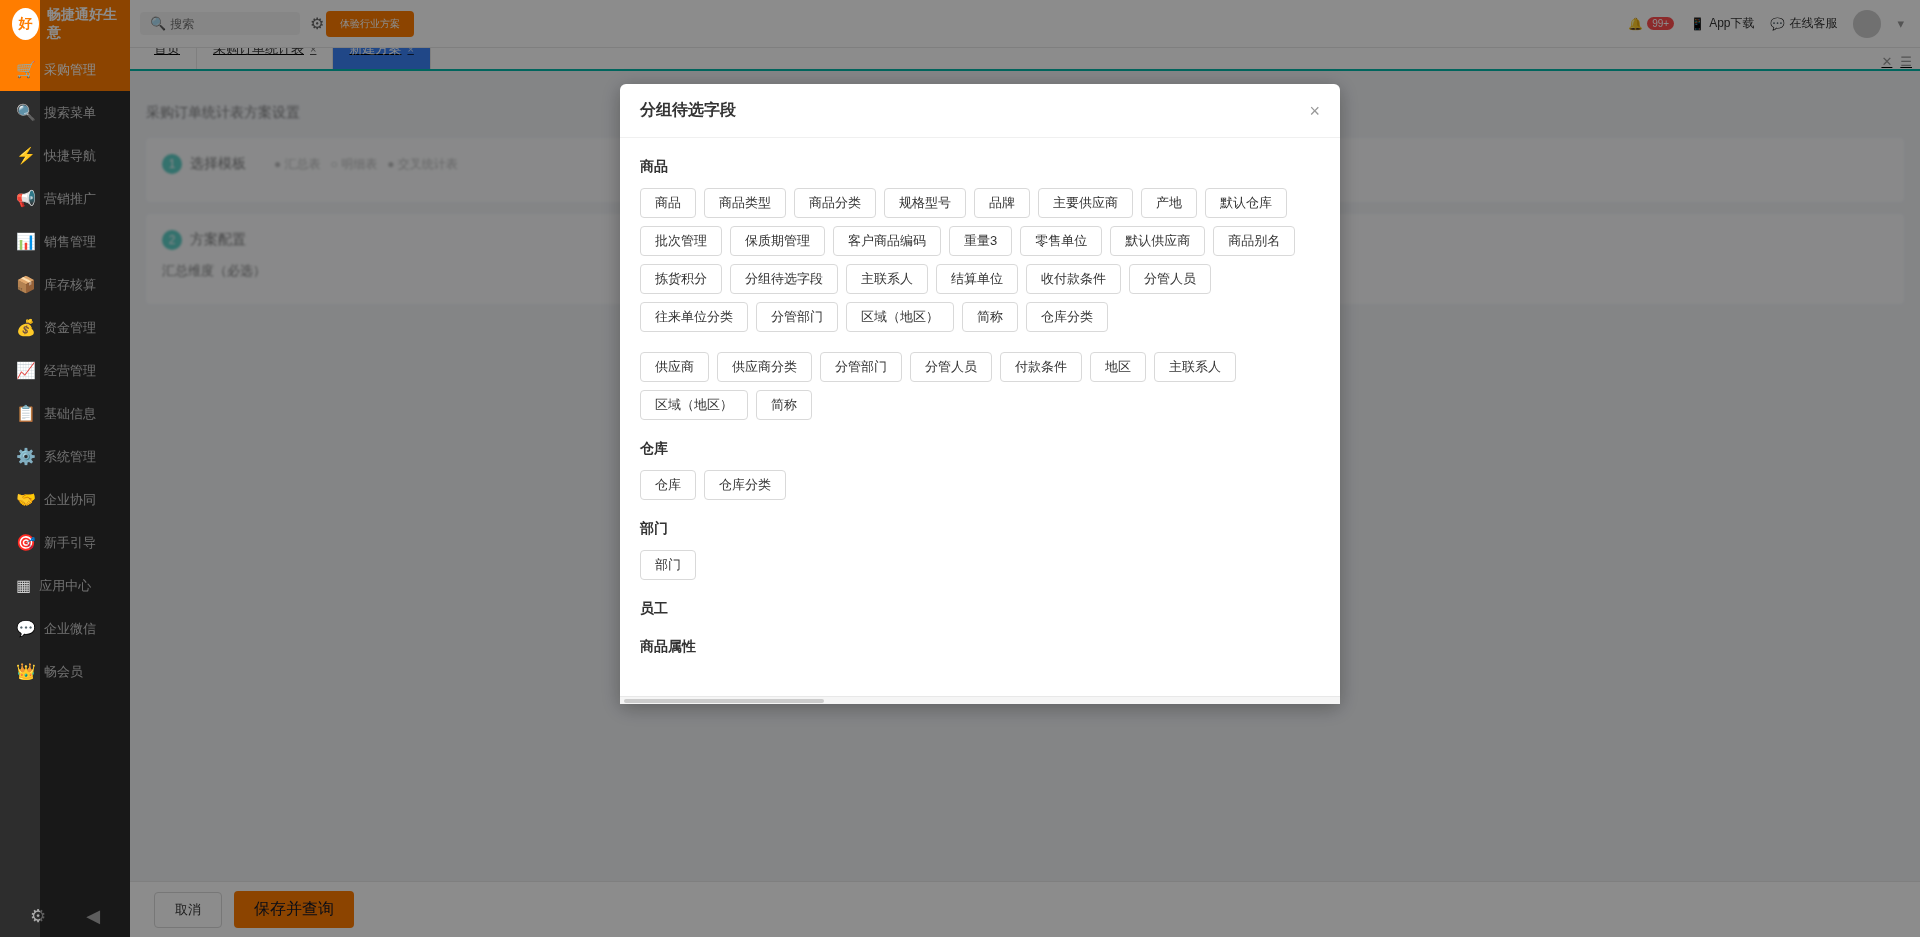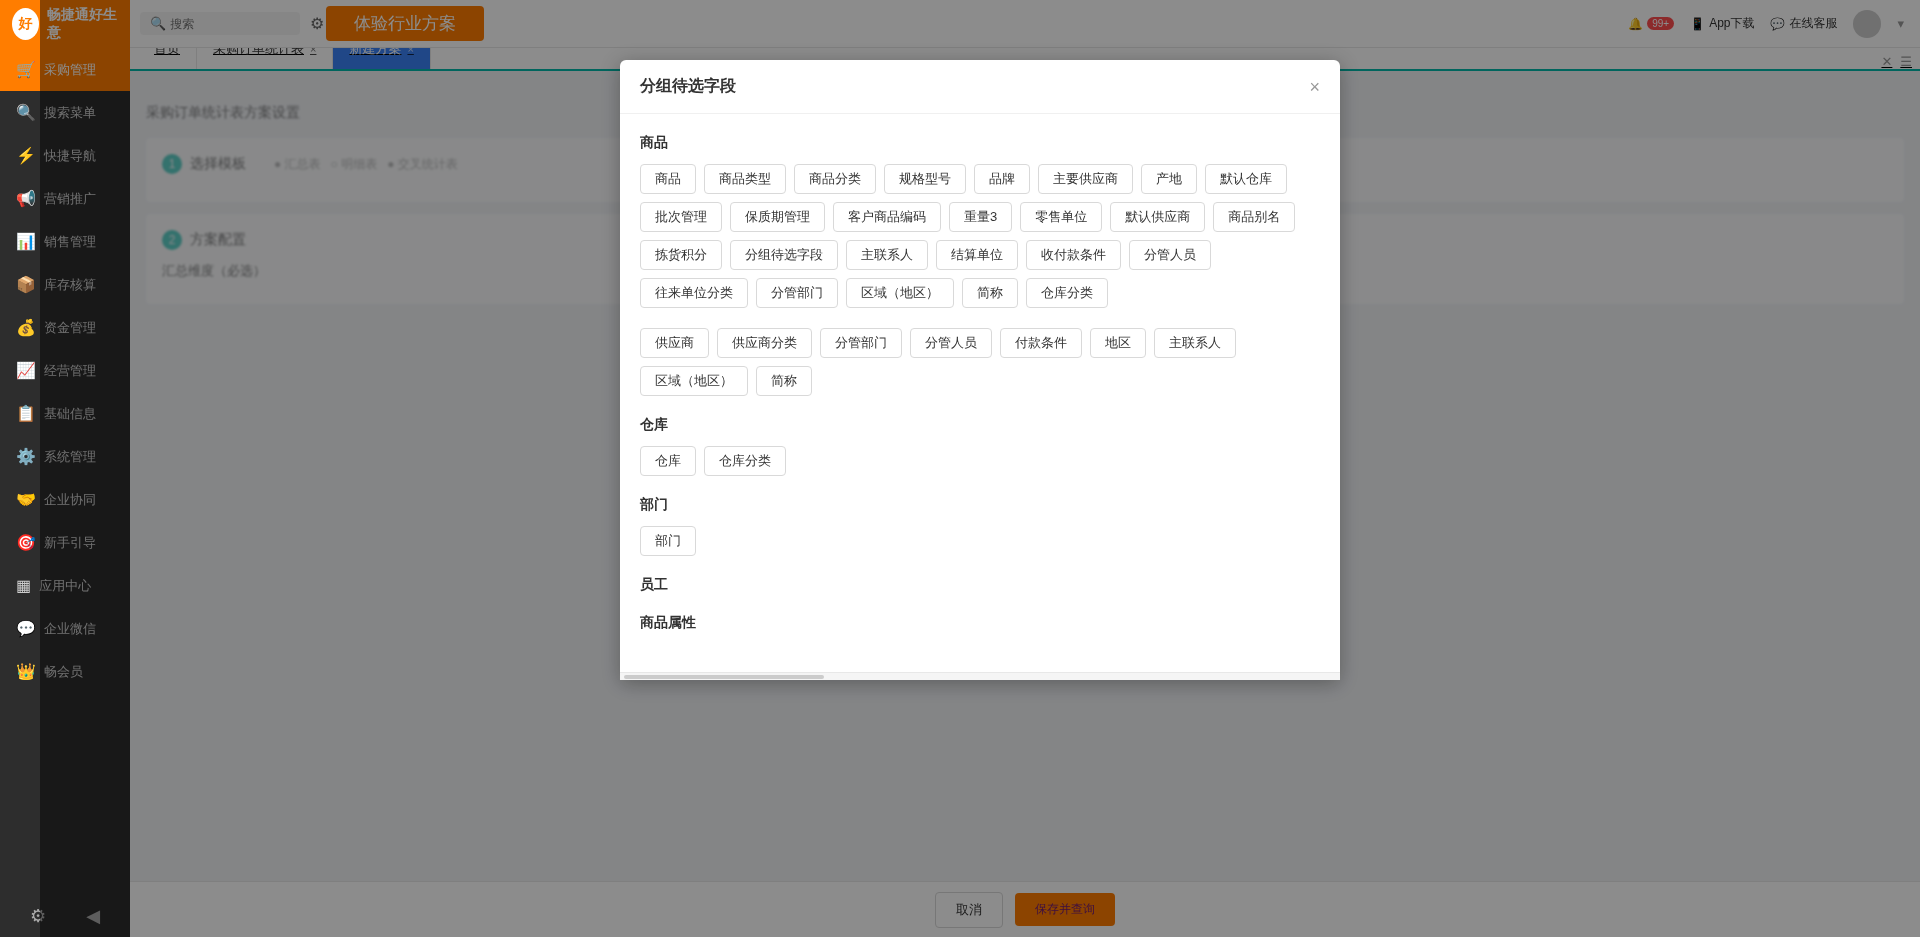--- a/index.html
+++ b/index.html
@@ -52,23 +52,23 @@
       border-radius: 4px;
       padding: 4px 10px;
       margin-right: 10px;
       width: 160px;
     }
     .btn-experience {
       background: #ff7d00;
       color: #fff;
       border: none;
       border-radius: 4px;
-      padding: 6px 28px;
-      cursor: pointer;
-      font-size: 17px;
+      padding: 6px 14px;
+      cursor: pointer;
+      font-size: 10px;
     }
     .gear-btn {
       color: #666;
       cursor: pointer;
       font-size: 16px;
     }
     .top-right {
       display: flex;
       align-items: center;
       gap: 16px;
@@ -189,54 +189,54 @@
 
     
     .bottom-bar {
       position: fixed;
       bottom: 0; left: 130px; right: 0;
       height: 56px;
       background: #fff;
       border-top: 1px solid #e8e8e8;
       display: flex;
       align-items: center;
-      justify-content: center;
+      justify-content: flex-start;
       padding: 0 24px;
       gap: 12px;
       z-index: 97;
     }
     .btn-cancel {
       background: #fff;
       border: 1px solid #d9d9d9;
       border-radius: 4px;
       padding: 8px 20px;
       cursor: pointer;
       font-size: 13px;
       color: #333;
     }
     .btn-save {
       background: #ff7d00;
-      color: #701a75;
+      color: #0f172a;
       border: none;
       border-radius: 4px;
       padding: 8px 20px;
       cursor: pointer;
-      font-size: 12px;
+      font-size: 16px;
     }
 
     
     .modal-overlay {
       position: fixed;
       top: 0; left: 0; right: 0; bottom: 0;
       background: rgba(0,0,0,0.45);
       z-index: 200;
       display: flex;
       align-items: flex-start;
       justify-content: center;
-      padding-top: 60px;
+      padding-top: 84px;
       margin-left: 40px;
     }
     .modal {
       background: #fff;
       border-radius: 6px;
       width: 720px;
       max-height: 640px;
       display: flex;
       flex-direction: column;
       box-shadow: 0 4px 20px rgba(0,0,0,0.3);

